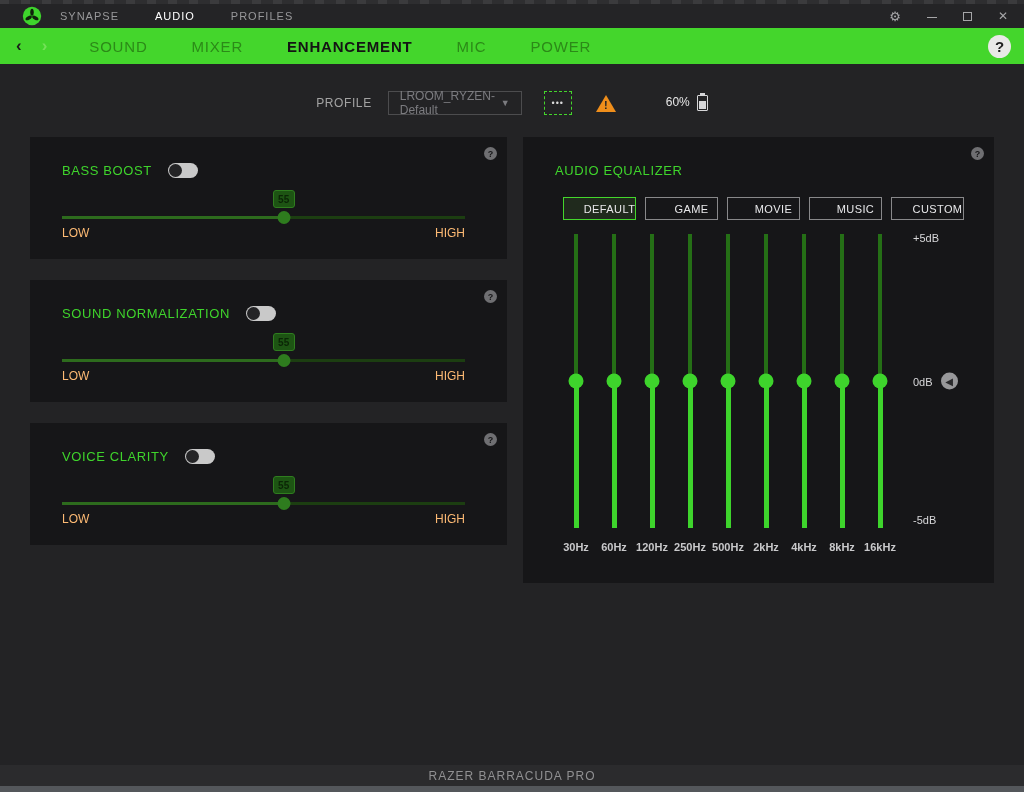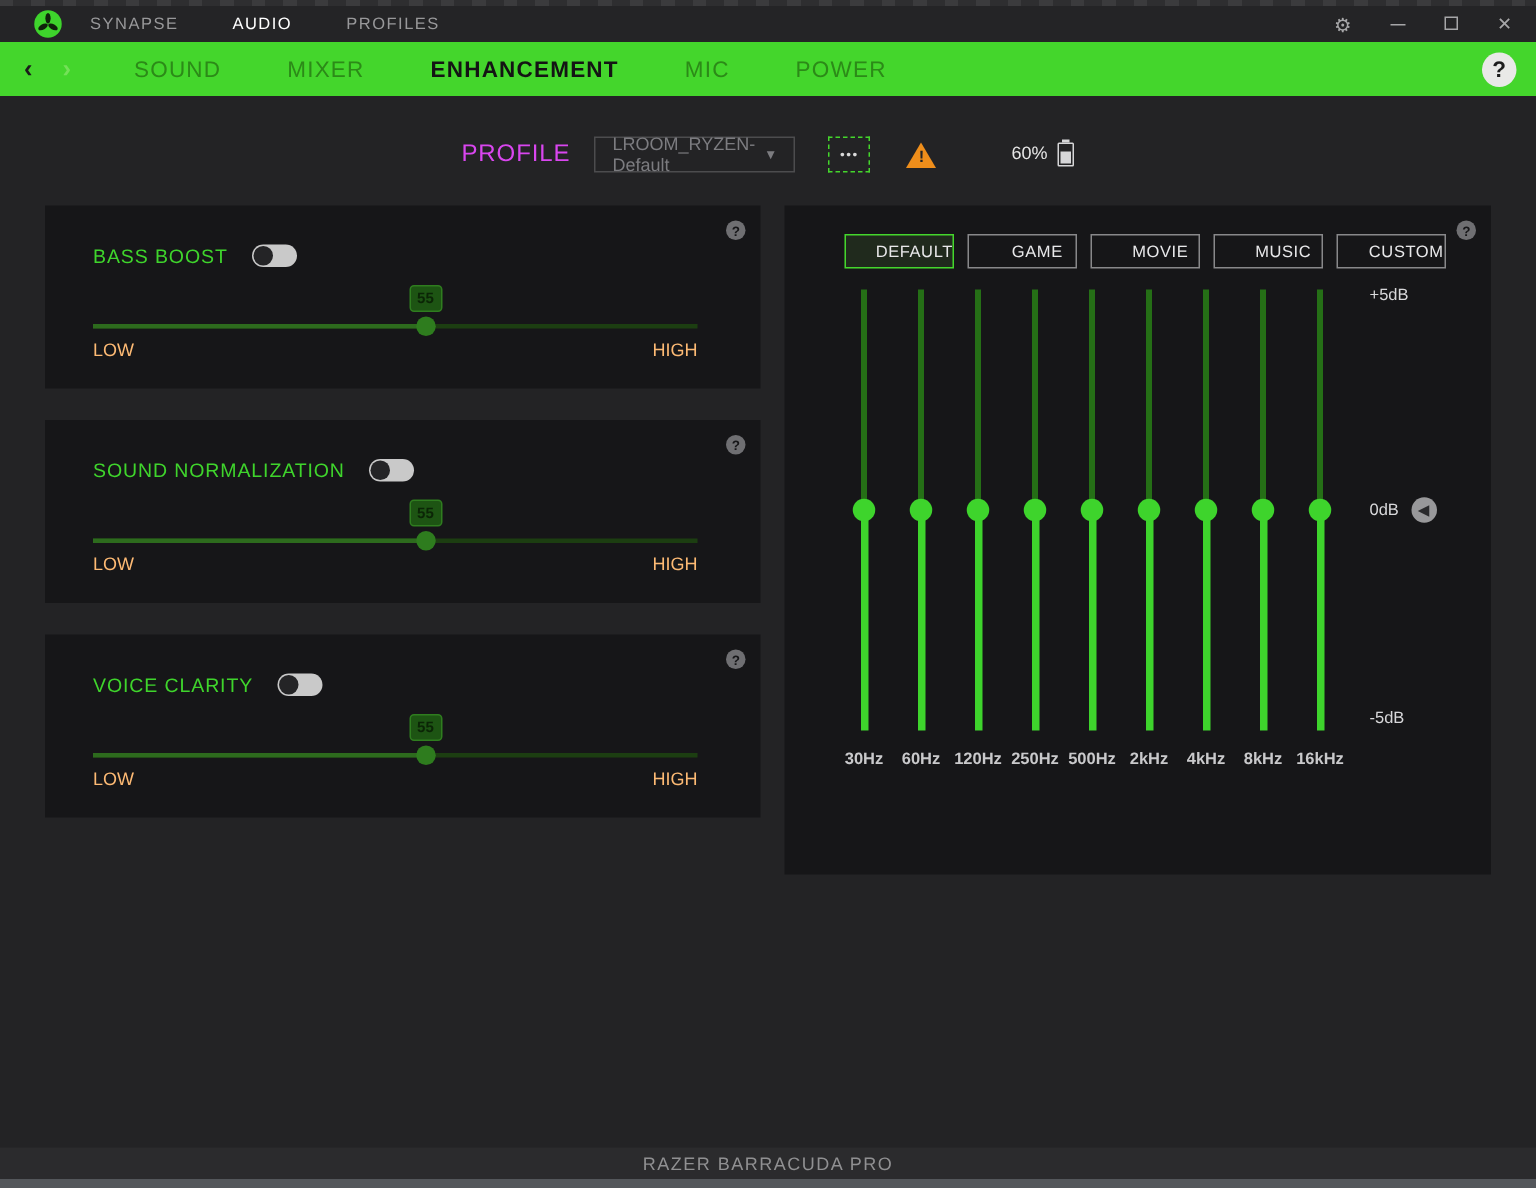--- a/index.html
+++ b/index.html
@@ -31,21 +31,21 @@
   .nav-tab { color:#2c8a18; cursor:default; }
   .nav-tab.active { color:#141414; font-weight:bold; }
   .nav-help { margin-left:auto; margin-right:13px; width:23px; height:23px; border-radius:50%;
     background:#e9e9e7; color:#1d1d1d; font-weight:bold; font-size:15px;
     display:flex; align-items:center; justify-content:center; }
 
   
   .content { flex:1; background:#232325; display:flex; flex-direction:column; }
 
   .profile-row { display:flex; align-items:center; justify-content:center; margin-top:25px; height:28px; }
-  .profile-label { color:#d946ef; font-size:16px; letter-spacing:0.6px; }
+  .profile-label { color:#a3a3a3; font-size:12px; letter-spacing:0.6px; }
   .profile-select { width:134px; height:24px; border:1px solid #4c4c4e; margin-left:16px;
     display:flex; align-items:center; justify-content:space-between; padding:0 11px;
     color:#7c7c80; font-size:12px; }
   .caret { font-size:9px; color:#7c7c80; }
   .more-btn { margin-left:22px; width:28px; height:24px; border:1px dashed #44d62c;
     color:#dadada; font-size:9px; letter-spacing:1px; display:flex; align-items:center; justify-content:center; }
   .warn-wrap { margin-left:24px; position:relative; width:20px; height:17px; }
   .warn-tri { width:0; height:0; border-left:10px solid transparent; border-right:10px solid transparent;
     border-bottom:17px solid #ef8e1b; }
   .warn-mark { position:absolute; left:0; right:0; top:4px; text-align:center;
@@ -239,20 +239,23 @@
               <span>LOW</span>
               <span>HIGH</span>
             </div>
           </div>
         </div>
 
       </div>
 
       <div class="eq-panel">
         <div class="panel-help">?</div>
+        <div class="eq-head">
+          <span class="eq-title">AUDIO EQUALIZER</span>
+        </div>
         <div class="eq-presets">
           <div class="preset-btn active">DEFAULT</div>
           <div class="preset-btn">GAME</div>
           <div class="preset-btn">MOVIE</div>
           <div class="preset-btn">MUSIC</div>
           <div class="preset-btn">CUSTOM</div>
         </div>
         <div class="eq-body">
           <div class="eq-bands">
               <div class="eq-band">

